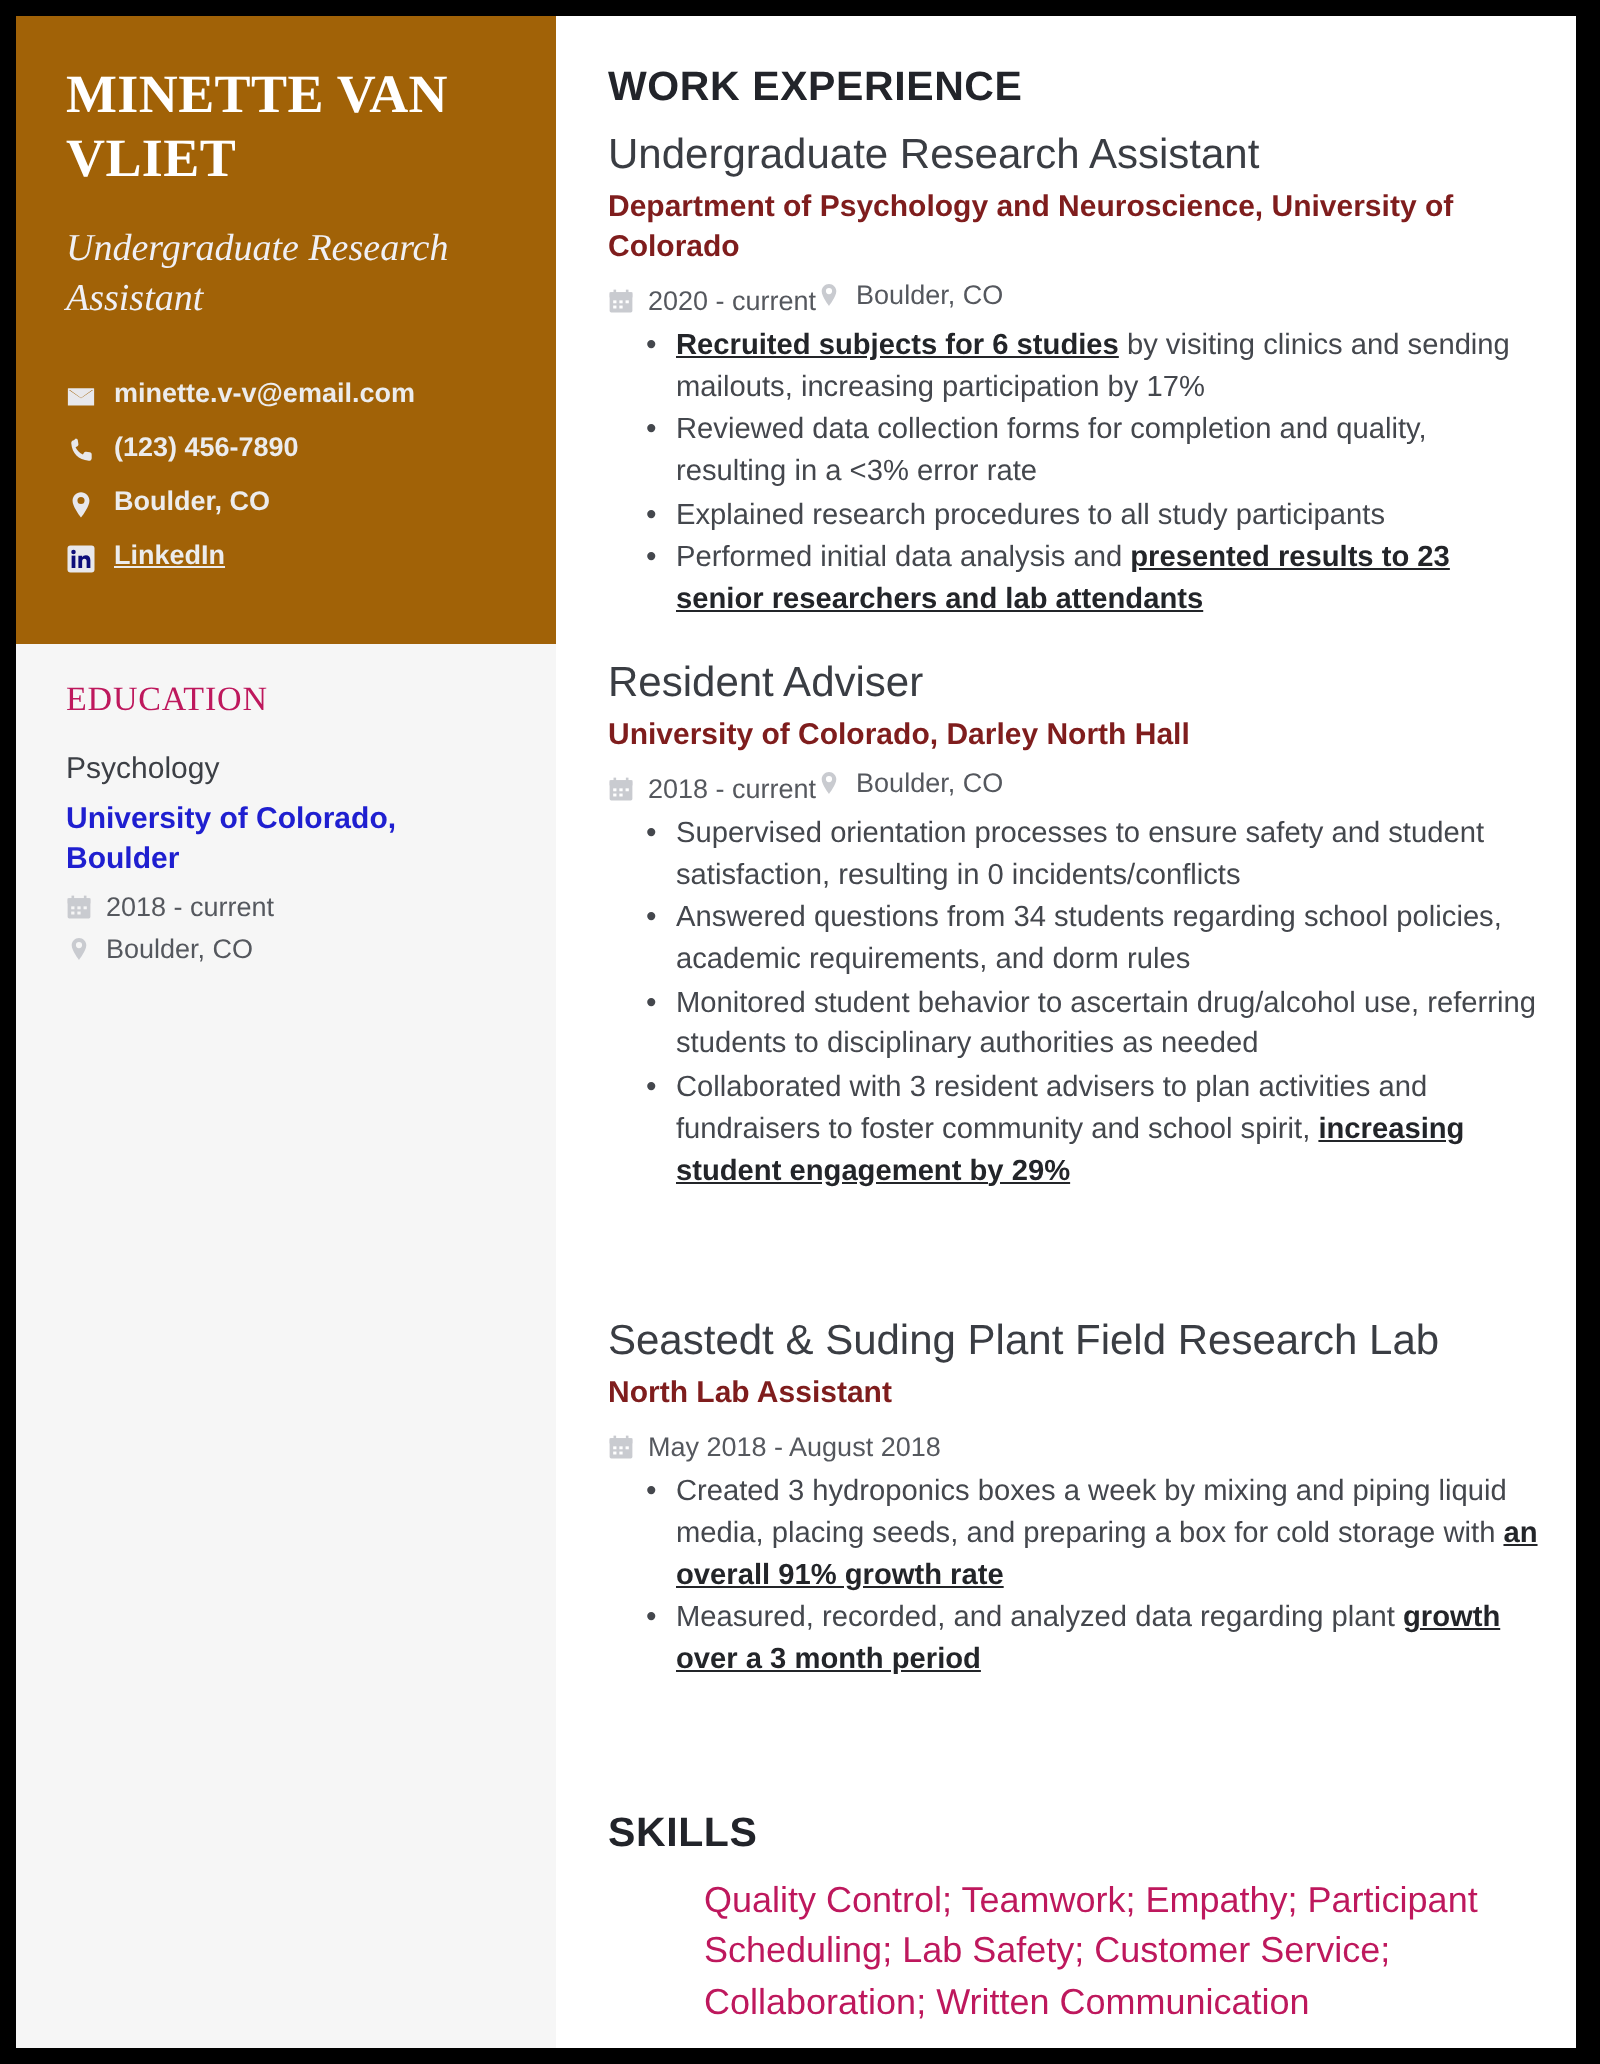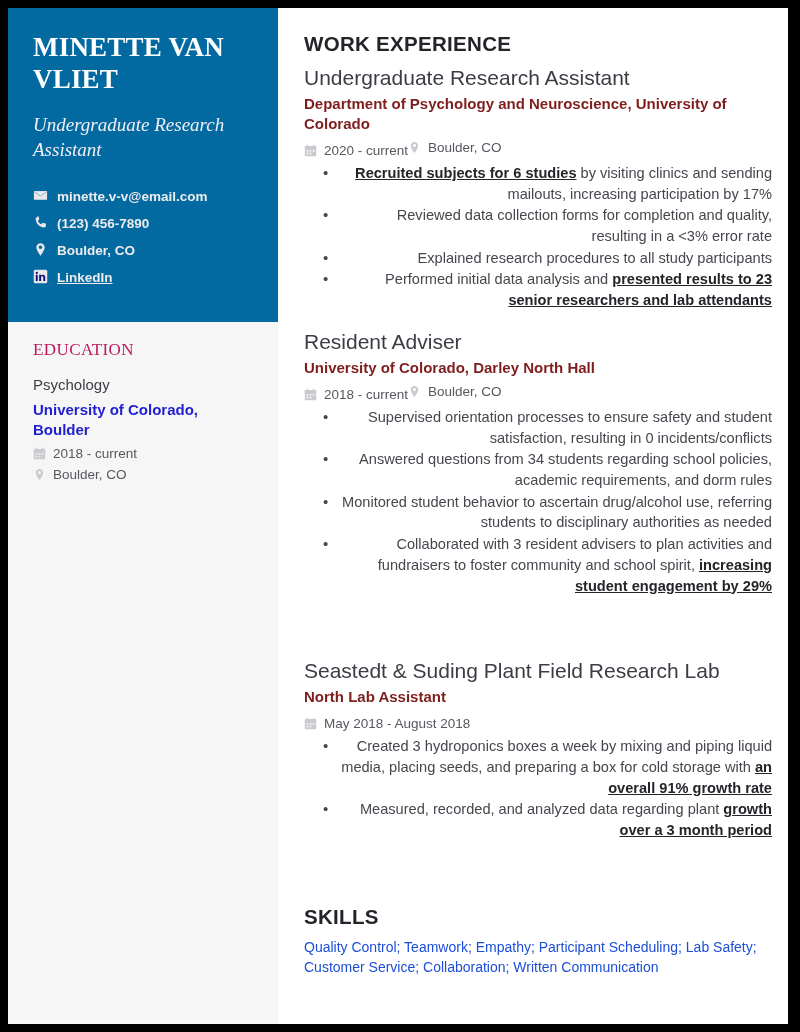--- a/index.html
+++ b/index.html
@@ -24,21 +24,21 @@
 
   
   .sidebar {
     width: 270px;
     flex: 0 0 270px;
     background: #f6f6f6;
     position: relative;
   }
 
   .sidebar-header {
-    background: #0369a1;
+    background: #a16207;
     padding: 24px 25px 26px 25px;
     min-height: 292px;
   }
 
   .name {
     font-family: "Liberation Serif", serif;
     font-weight: bold;
     font-size: 27px;
     line-height: 1.18;
     color: #ffffff;
@@ -51,21 +51,21 @@
     font-size: 19px;
     line-height: 1.33;
     color: #f0f0f5;
     margin-top: 16px;
   }
 
   .contact-list { margin-top: 26px; }
 
   .contact-item {
     display: flex;
-    align-items: flex-start;
+    align-items: flex-end;
     gap: 9px;
     font-size: 13.5px;
     font-weight: bold;
     color: #ececed;
     margin-bottom: 9.5px;
     line-height: 1.3;
   }
 
   .contact-item .ico {
     width: 15px;
@@ -161,21 +161,20 @@
   .entry-meta {
     display: flex;
     align-items: center;
     margin-bottom: 5px;
   }
 
   .bullets {
     list-style: none;
     margin: 0;
     padding: 0;
-    text-align: right;
   }
 
   .bullets li {
     position: relative;
     padding-left: 34px;
     font-size: 14.6px;
     line-height: 1.42;
     color: #44474d;
     margin-bottom: 1px;
   }
@@ -190,23 +189,24 @@
   }
 
   .bullets li b,
   .bullets li strong {
     font-weight: bold;
     color: #232529;
     text-decoration: underline;
   }
 
   .skills-text {
-    font-size: 14px;
+    font-size: 18px;
     line-height: 1.42;
-    color: #1d4ed8;
+    color: #be185d;
+    margin-left: 48px;
   }
 
   .gap-before-projects { height: 44px; }
   .gap-before-skills { height: 46px; }
 </style>
 </head>
 <body>
 
 <div class="page">
 

